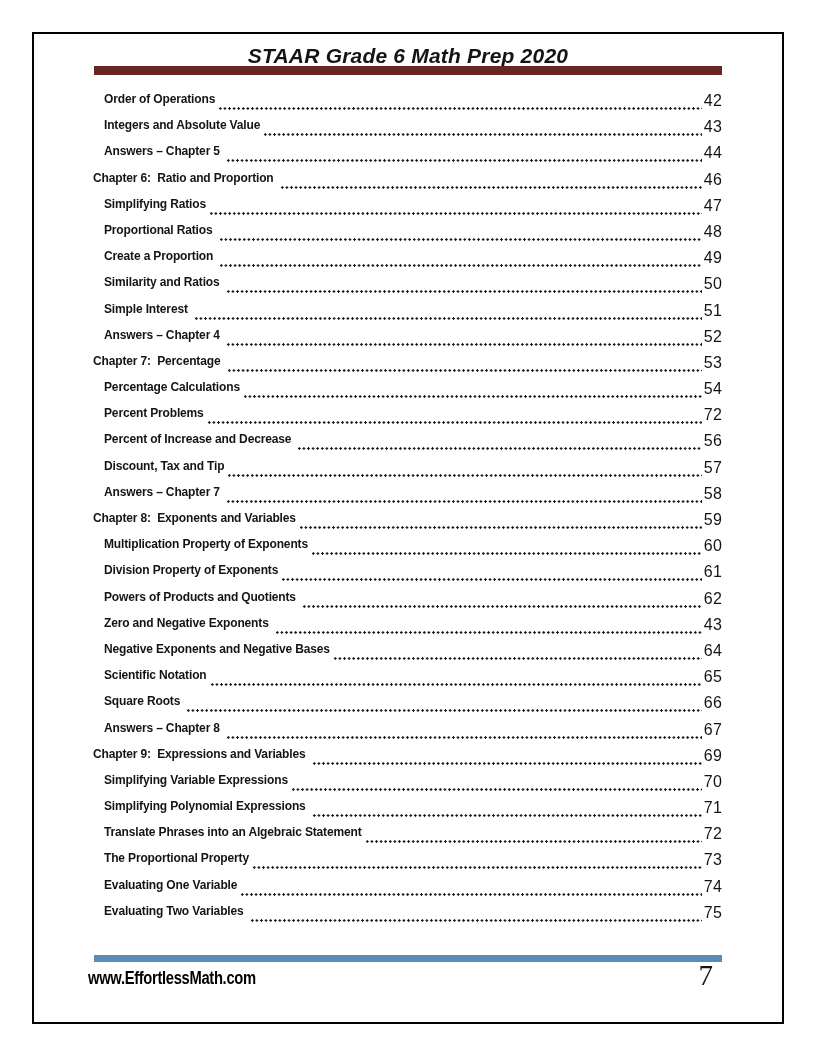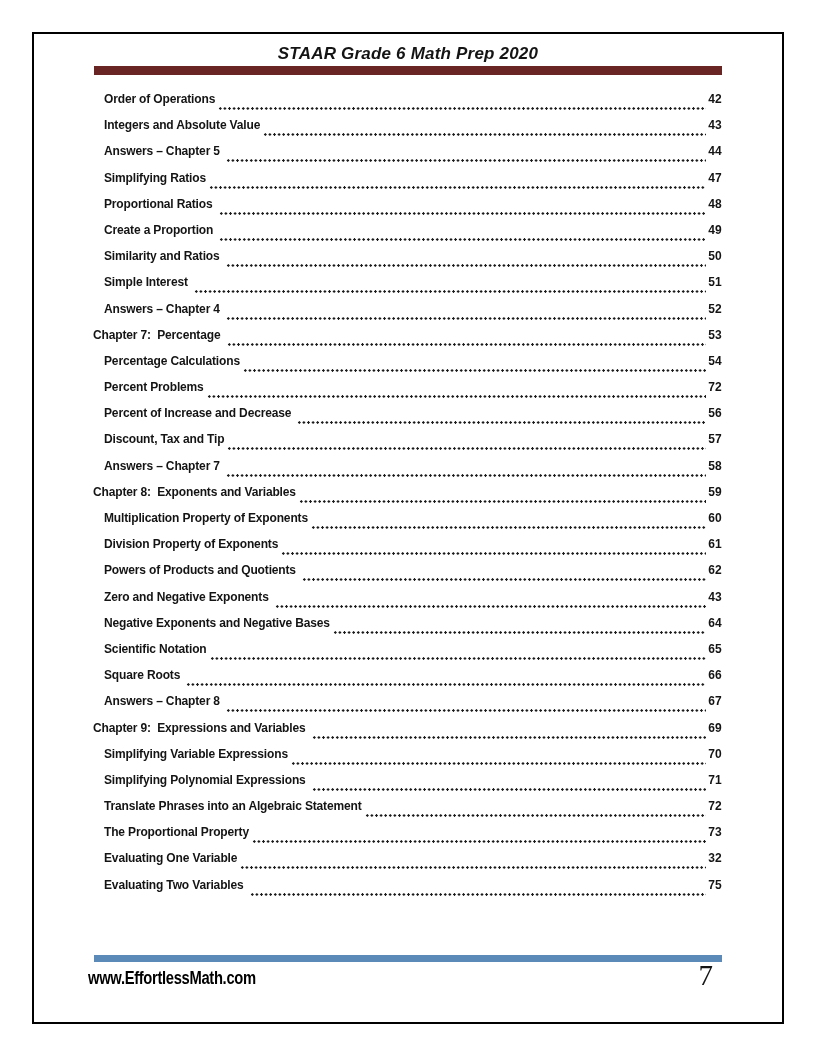--- a/index.html
+++ b/index.html
@@ -17,21 +17,21 @@
     left: 32px; top: 32px;
     width: 752px; height: 992px;
     border: 2px solid #000000;
     box-sizing: border-box;
   }
   .header-title {
     position: absolute;
     top: 44px; left: 0;
     width: 816px;
     text-align: center;
-    font-size: 17px;
+    font-size: 21px;
     font-weight: bold;
     font-style: italic;
     letter-spacing: 0.2px;
   }
   .header-bar {
     position: absolute;
     left: 94px; top: 66px;
     width: 628px; height: 9px;
     background: var(--header-bar, #682523);
   }
@@ -57,22 +57,22 @@
     flex: 1;
     align-self: flex-start;
     height: 3px;
     margin: 15px 2px 0 3px;
     background-image: radial-gradient(circle, #1a1a1a 1.05px, transparent 1.4px);
     background-size: 4.6px 3px;
     background-repeat: repeat-x;
     background-position: 0 0;
   }
   .toc-page {
-    font-size: 12px;
-    font-weight: bold;
+    font-size: 16px;
+    font-weight: normal;
     letter-spacing: 0.2px;
     flex: none;
   }
   .footer-bar {
     position: absolute;
     left: 94px; top: 955px;
     width: 628px; height: 7px;
     background: var(--footer-bar, #5b8ab9);
   }
   .footer-site {
@@ -117,20 +117,25 @@
         <span class="toc-leader"></span>
         <span class="toc-page">43</span>
       </div>
 
       <div class="toc-row level-2">
         <span class="toc-label">Answers – Chapter 5 </span>
         <span class="toc-leader"></span>
         <span class="toc-page">44</span>
       </div>
 
+      <div class="toc-row level-1">
+        <span class="toc-label">Chapter 6:  Ratio and Proportion </span>
+        <span class="toc-leader"></span>
+        <span class="toc-page">46</span>
+      </div>
 
       <div class="toc-row level-2">
         <span class="toc-label">Simplifying Ratios</span>
         <span class="toc-leader"></span>
         <span class="toc-page">47</span>
       </div>
 
       <div class="toc-row level-2">
         <span class="toc-label">Proportional Ratios </span>
         <span class="toc-leader"></span>
@@ -277,21 +282,21 @@
 
       <div class="toc-row level-2">
         <span class="toc-label">The Proportional Property</span>
         <span class="toc-leader"></span>
         <span class="toc-page">73</span>
       </div>
 
       <div class="toc-row level-2">
         <span class="toc-label">Evaluating One Variable</span>
         <span class="toc-leader"></span>
-        <span class="toc-page">32</span>
+        <span class="toc-page">74</span>
       </div>
 
       <div class="toc-row level-2">
         <span class="toc-label">Evaluating Two Variables </span>
         <span class="toc-leader"></span>
         <span class="toc-page">75</span>
       </div>
     </div>
 
   <div class="footer-bar"></div>

